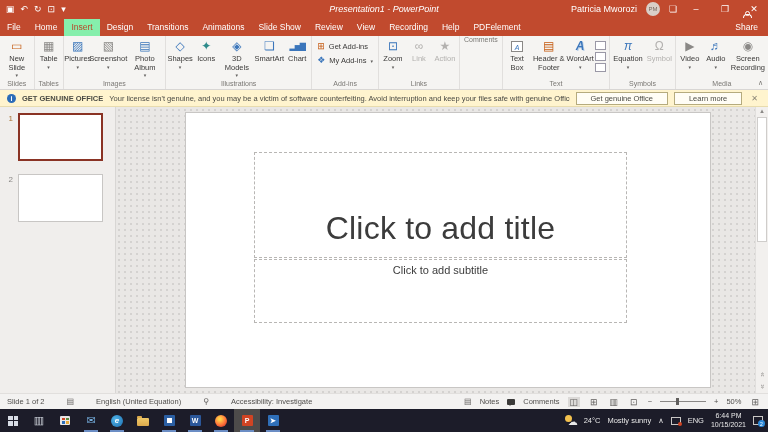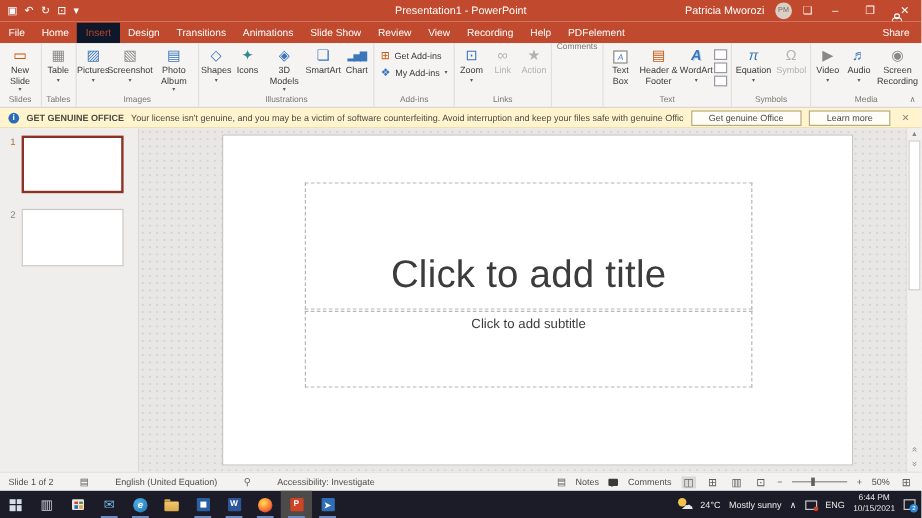--- a/index.html
+++ b/index.html
@@ -3,29 +3,29 @@
 <meta charset="utf-8">
 <style>
   * { box-sizing: border-box; margin: 0; padding: 0; }
   html,body { width: 768px; height: 432px; overflow: hidden; }
   body { position: relative; font-family: "Liberation Sans", sans-serif; background: #fff; color:#3b3a39; }
 
   
   .titlebar { position:absolute; top:0; left:0; right:0; height:18px; background:#c14a2e; display:flex; align-items:center; color:#fff; font-size:9px; padding:0 4px; }
   .qat { display:flex; align-items:center; gap:6px; font-size:9px; margin-left:2px; }
   .qat span { cursor:default; }
-  .tb-title { position:absolute; left:50%; transform:translateX(-50%); white-space:nowrap; }
+  .tb-title { position:absolute; left:50%; transform:translateX(-50%); white-space:nowrap;font-style:italic; }
   .tb-right { margin-left:auto; display:flex; align-items:center; gap:9px; }
   .avatar { width:14px; height:14px; border-radius:50%; background:#d9cfc7; color:#7a6a5f; font-size:6px; display:flex; align-items:center; justify-content:center; }
   .winctl { width:20px; text-align:center; font-size:9px; }
 
   
   .menubar { position:absolute; top:18px; left:0; right:0; height:18px; background:#c14a2e; display:flex; align-items:flex-end; color:#fff; font-size:8.5px; }
   .tab { padding:3px 7px 4px; white-space:nowrap; }
-  .tab.active { background:#0f172a; color:#b7472a; }
+  .tab.active { background:#86efac; color:#b7472a; }
   .tellme { display:flex; align-items:center; gap:5px; margin-left:14px; padding-bottom:4px; }
   .bulb { width:6px; height:6px; border:1px solid #fff; border-radius:50%; position:relative; display:inline-block; }
   .bulb:after { content:''; position:absolute; left:1px; bottom:-3px; width:2px; height:2px; border-left:1px solid #fff; border-right:1px solid #fff; }
   .share { margin-left:auto; display:flex; align-items:center; gap:4px; padding:0 10px 4px;flex-direction:column; }
   .person { width:7px; height:7px; position:relative; display:inline-block; }
   .person:before { content:''; position:absolute; top:0; left:2px; width:3px; height:3px; border:1px solid #fff; border-radius:50%; }
   .person:after { content:''; position:absolute; bottom:0; left:0; width:7px; height:3px; border:1px solid #fff; border-bottom:none; border-radius:4px 4px 0 0; }
 
   
   .ribbon { position:absolute; top:36px; left:0; right:0; height:54px; background:#f5f4f2; border-bottom:1px solid #d8d6d4; display:flex; align-items:stretch; }

